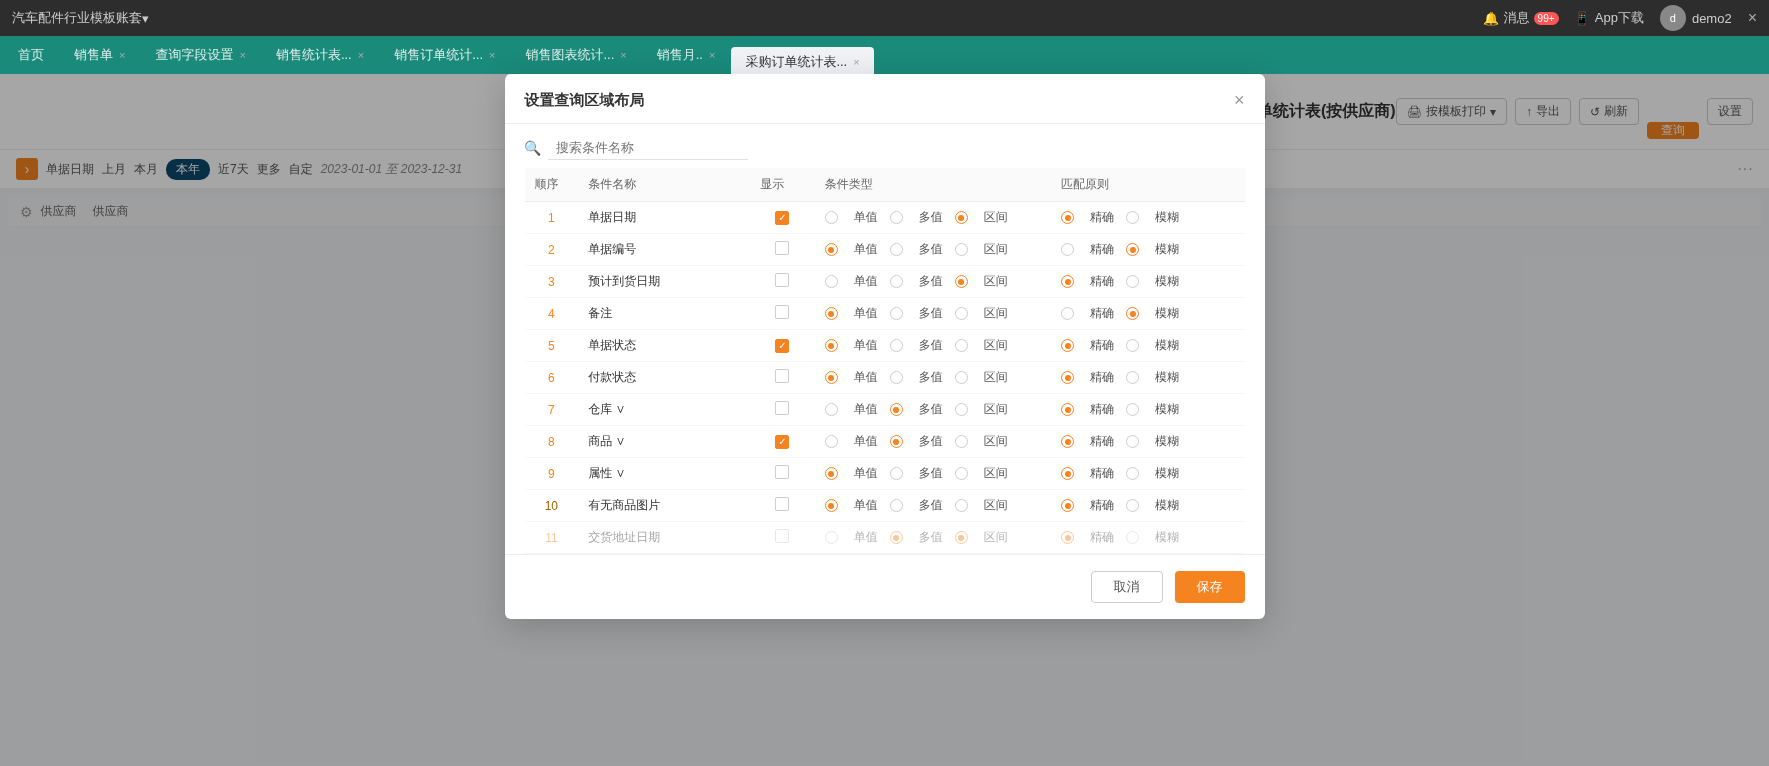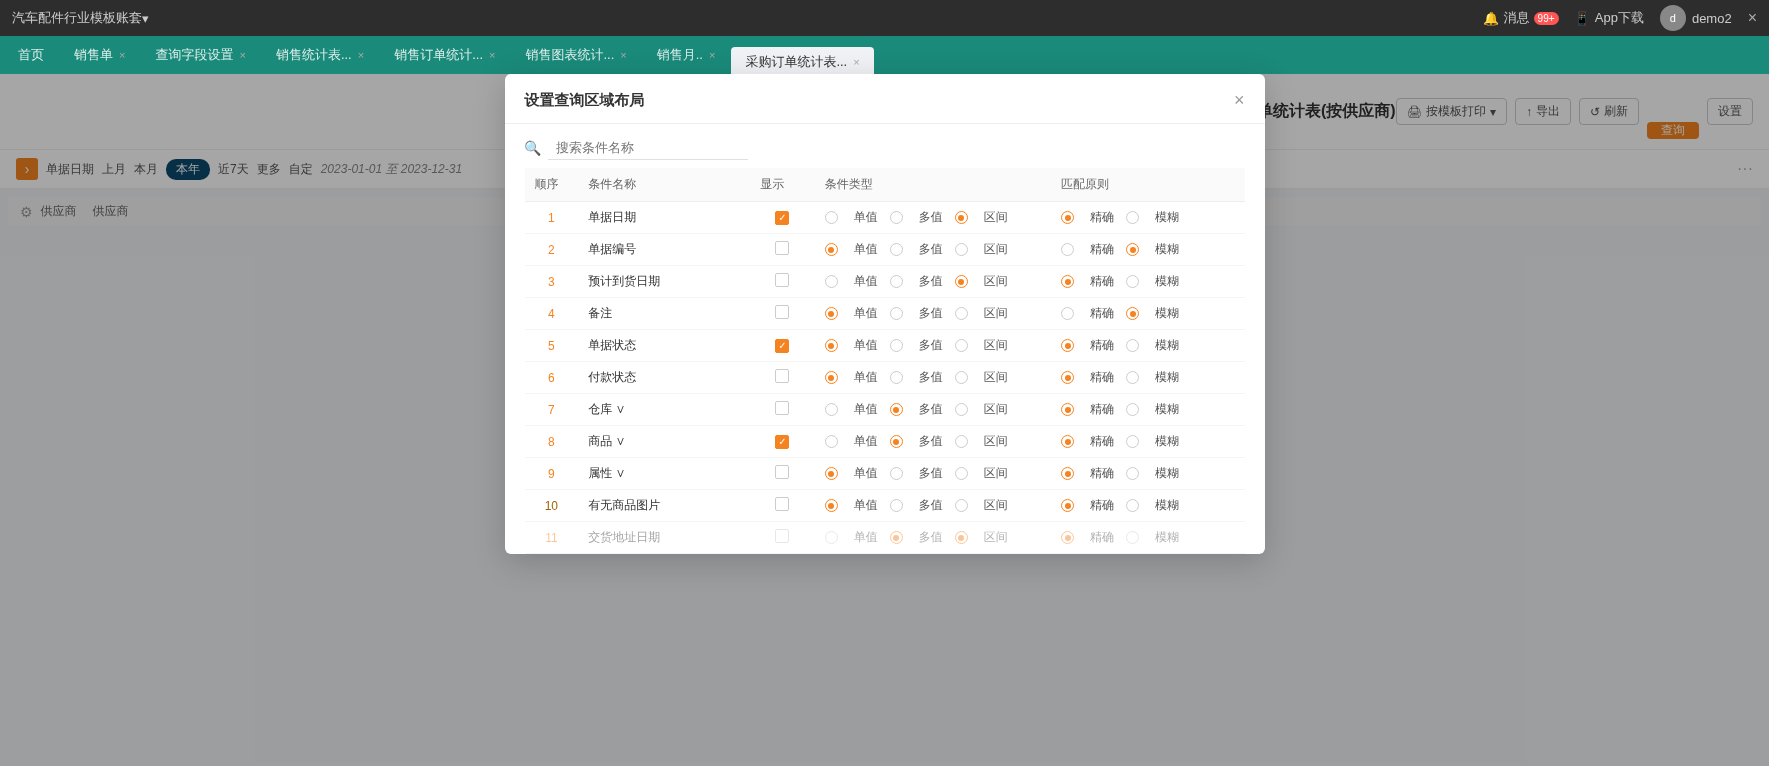--- a/index.html
+++ b/index.html
@@ -740,17 +740,21 @@
                       <span class="radio-dot"></span>
                       <span>模糊</span>
                     </label>
                   </div>
                 </td>
               </tr>
             </tbody>
         </table>
       </div>
 
+      <div class="modal-footer">
+        <button class="btn-cancel">取消</button>
+        <button class="btn-save">保存</button>
+      </div>
 
     </div>
   </div>
 
 </div>
 
 </body></html>

